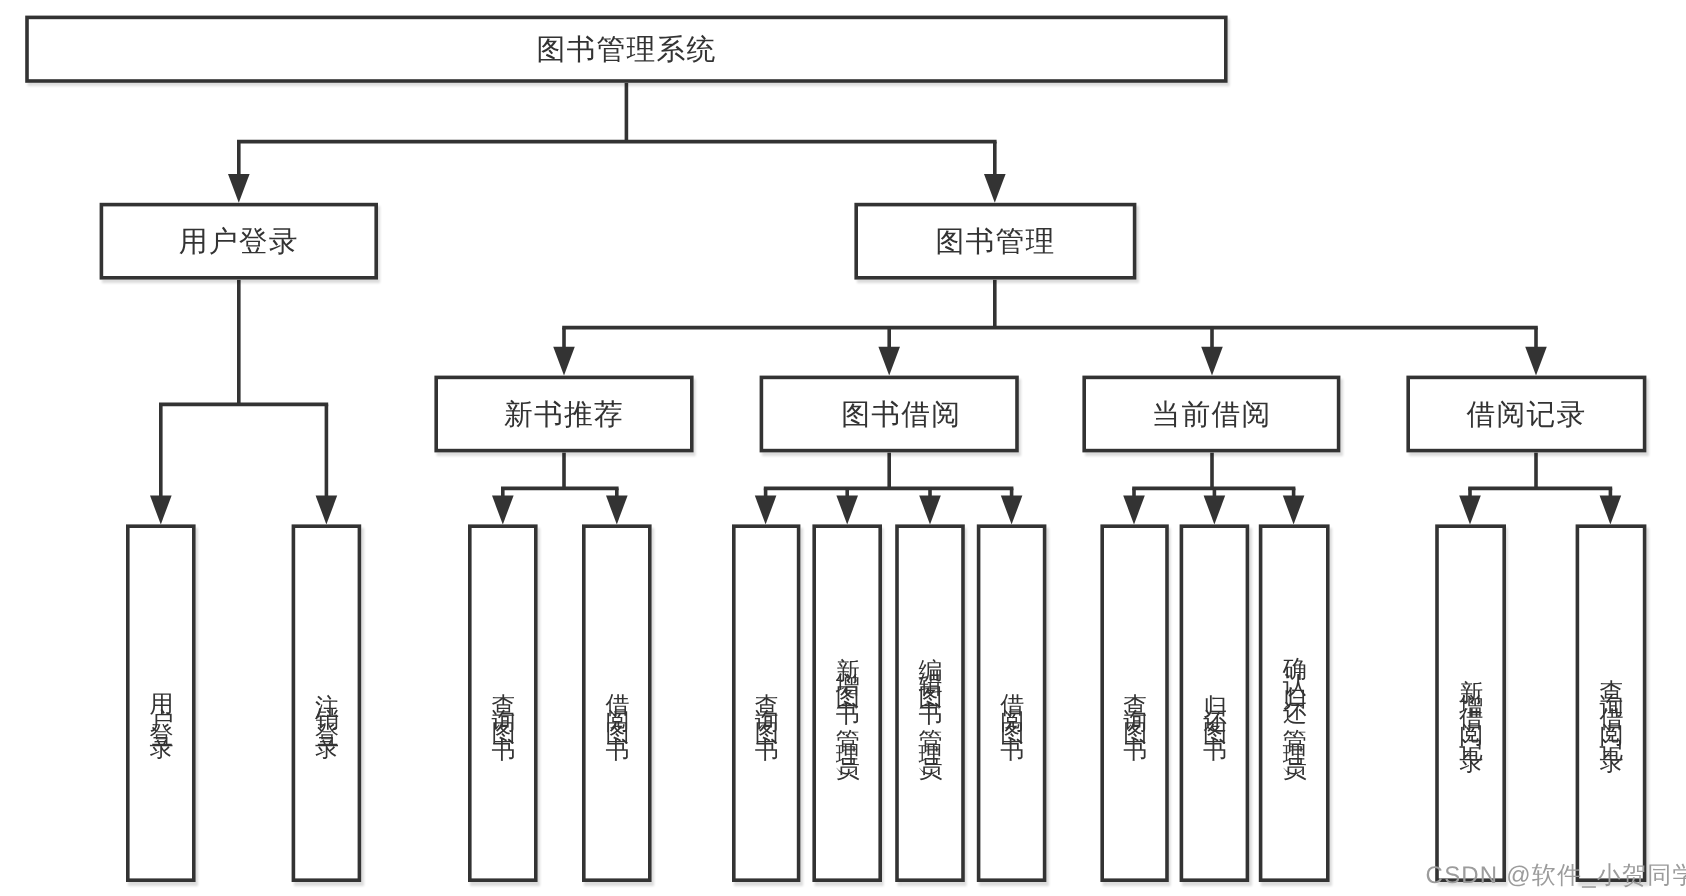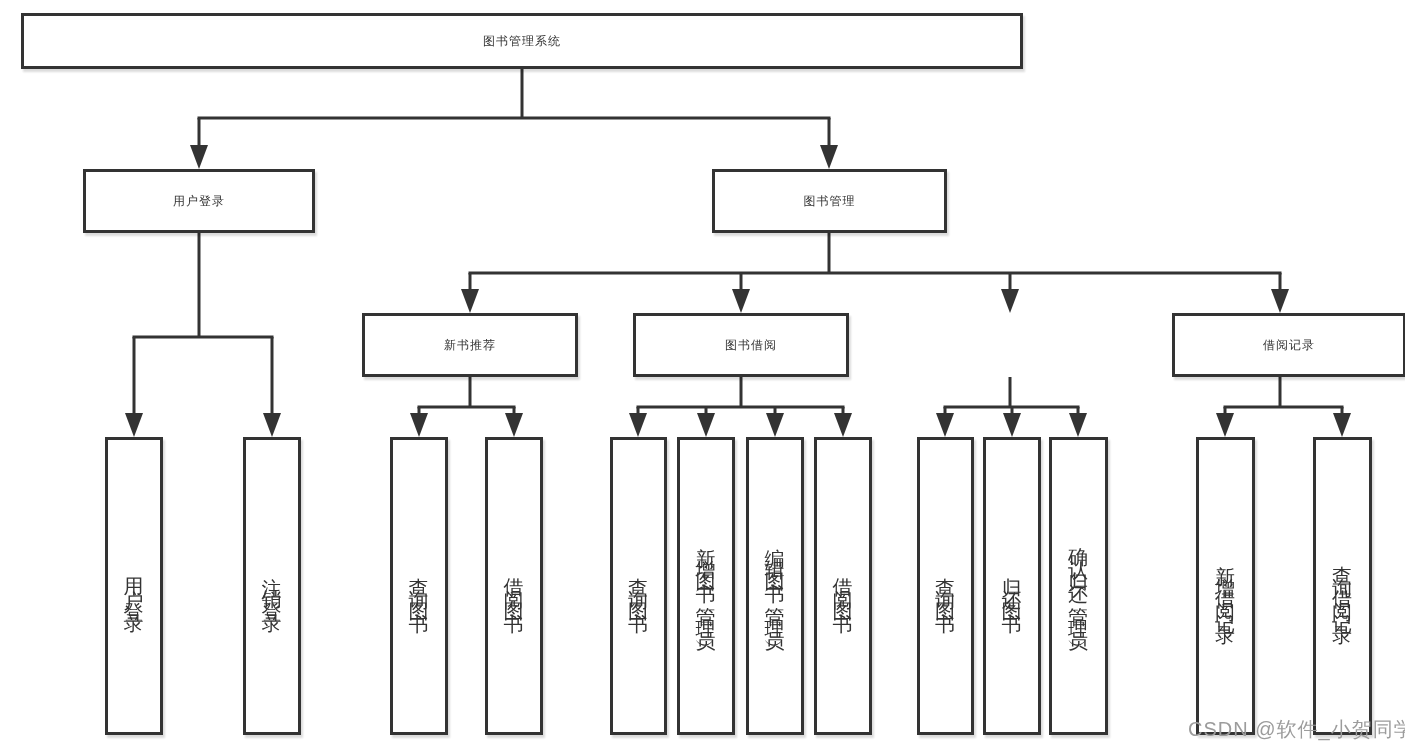--- a/index.html
+++ b/index.html
@@ -18,21 +18,21 @@
   }
   .node {
     position: absolute;
     box-sizing: border-box;
     background: #ffffff;
     border: 3px solid #333333;
     box-shadow: 2px 3px 2px rgba(0,0,0,0.14);
     display: flex;
     align-items: center;
     justify-content: center;
-    font-size: 12px;
+    font-size: 24px;
     color: #333333;
     letter-spacing: 1px;
     white-space: nowrap;
   }
   .leaf {
     position: absolute;
     box-sizing: border-box;
     background: #ffffff;
     border: 3px solid #333333;
     box-shadow: 2px 3px 2px rgba(0,0,0,0.14);
@@ -131,21 +131,22 @@
     </g>
   </svg>
 
   <div class="node" style="left:21px; top:13px; width:1002px; height:56px;">图书管理系统</div>
 
   <div class="node" style="left:83px; top:169px; width:232px; height:64px;">用户登录</div>
   <div class="node" style="left:712px; top:169px; width:235px; height:64px;">图书管理</div>
 
   <div class="node" style="left:362px; top:313px; width:216px; height:64px;">新书推荐</div>
   <div class="node" style="left:633px; top:313px; width:216px; height:64px;padding-left:20px;">图书借阅</div>
-  <div class="node" style="left:1172px; top:313px; width:234px; height:64px;">借阅记录</div>
+  <div class="node" style="left:902px; top:313px; width:215px; height:64px;">当前借阅</div>
+  <div class="node" style="left:1172px; top:313px; width:200px; height:64px;">借阅记录</div>
 
   <div class="leaf" style="left:105px; width:58px;">
     <span>用户登录</span>
   </div>
   <div class="leaf" style="left:243px; width:58px;">
     <span>注销登录</span>
   </div>
 
   <div class="leaf" style="left:390px; width:58px;">
     <span>查询图书</span>

